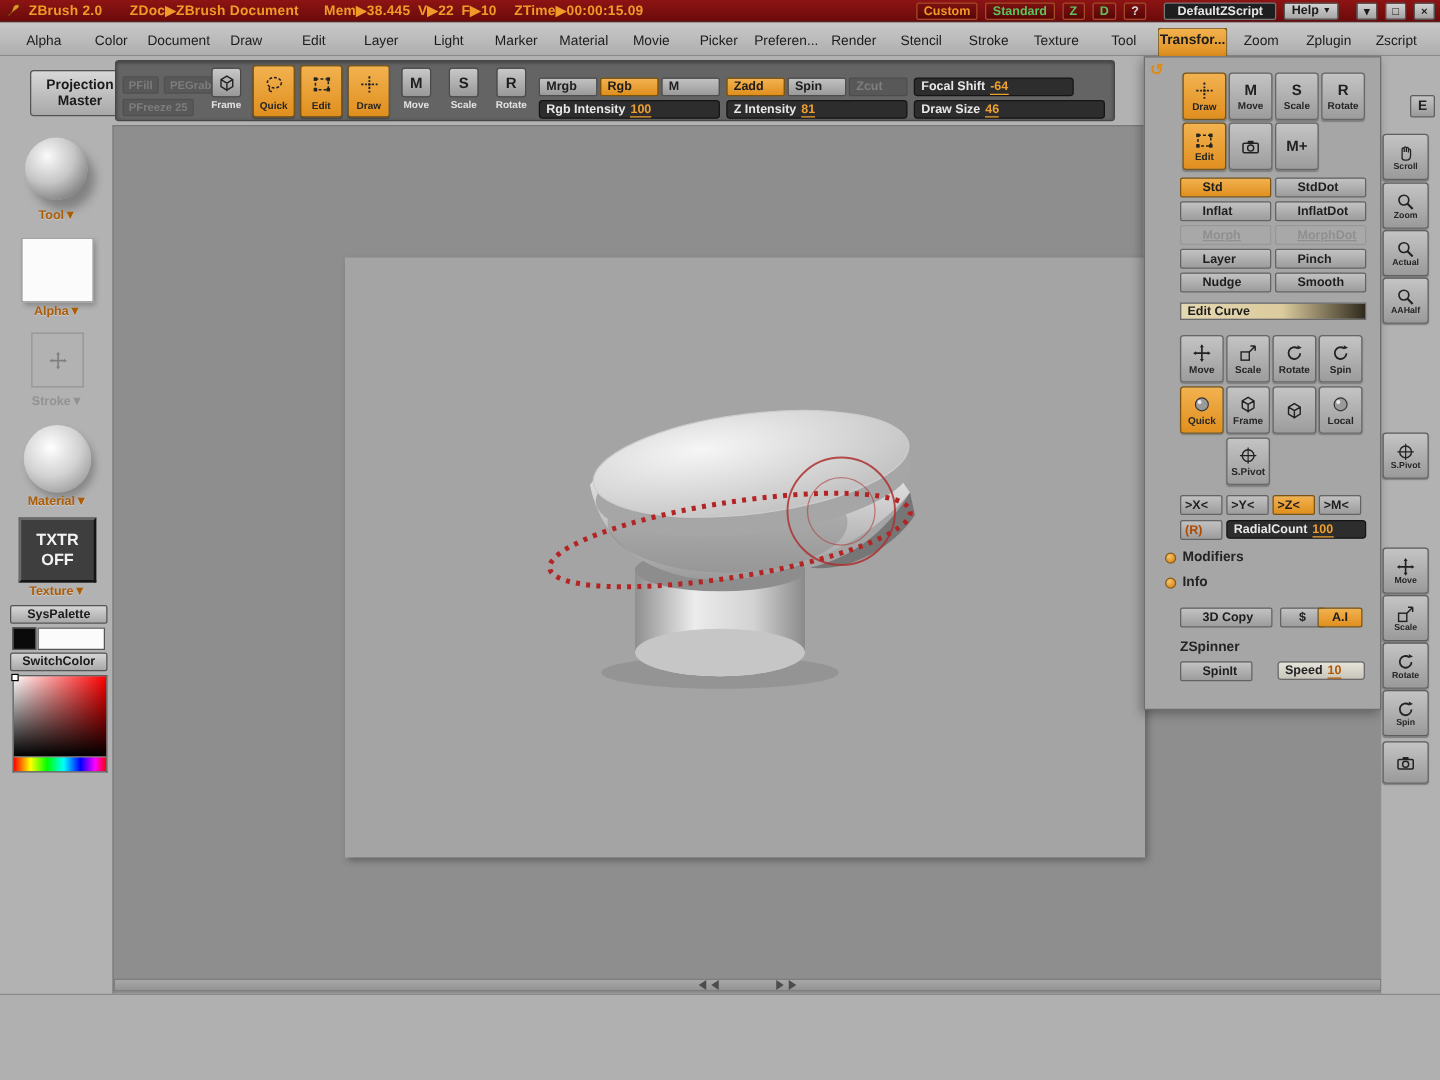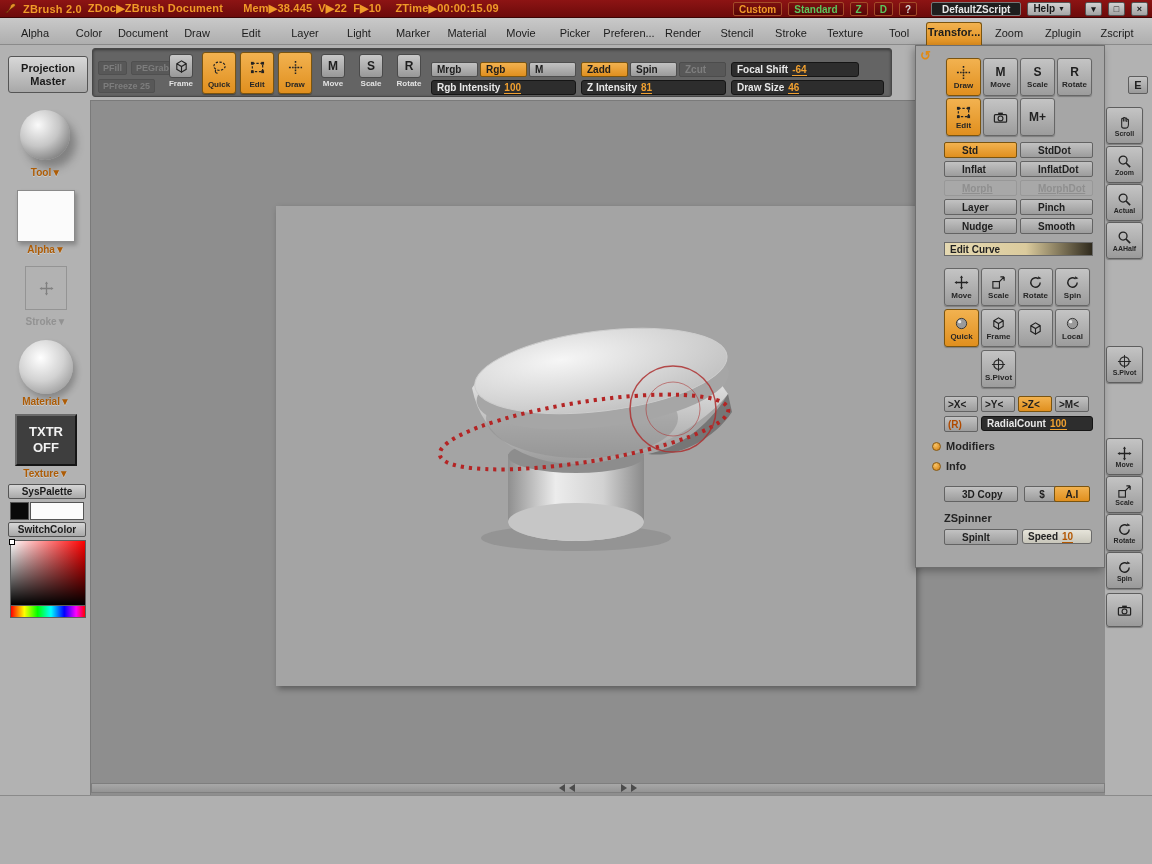--- a/index.html
+++ b/index.html
@@ -18,21 +18,21 @@
 .winbtn{width:17px;height:14px;line-height:12px;text-align:center;font-size:9px;font-weight:bold;color:#1a1a1a;background:linear-gradient(#d2d2d2,#a2a2a2);border:1px solid #555;border-radius:2px;}
 .spacer{flex:1;}
 
 
 .menubar{position:absolute;left:0;top:18px;width:1152px;height:27px;background:linear-gradient(#c9c9c9,#aeaeae);border-bottom:1px solid #8a8a8a;display:flex;align-items:flex-end;padding:0 8px;}
 .menu-item{flex:1;text-align:center;font-size:11px;color:#1c1c1c;padding:3px 0 5px;white-space:nowrap;cursor:default;}
 .menu-item.active{background:linear-gradient(#f2b250,#e08f1e);border:1px solid #7a5410;border-bottom:none;border-radius:3px 3px 0 0;font-weight:bold;padding-bottom:7px;margin-bottom:-1px;}
 
 
 .toolbarstrip{position:absolute;left:0;top:45px;width:1152px;height:55px;background:#b2b2b2;}
-.pmbtn{position:absolute;left:8px;top:11px;width:80px;height:37px;background:linear-gradient(#d8d8d8,#a8a8a8);border:1px solid #555;border-radius:3px;font-size:11px;font-weight:bold;color:#1a1a1a;text-align:center;display:flex;align-items:center;justify-content:center;line-height:1.15;}
+.pmbtn{position:absolute;left:24px;top:11px;width:80px;height:37px;background:linear-gradient(#d8d8d8,#a8a8a8);border:1px solid #555;border-radius:3px;font-size:11px;font-weight:bold;color:#1a1a1a;text-align:center;display:flex;align-items:center;justify-content:center;line-height:1.15;}
 .toolbar-inner{position:absolute;left:92px;top:3px;width:800px;height:49px;background:#646464;border:1px solid #474747;border-radius:3px;box-shadow:inset 0 1px 3px rgba(0,0,0,.45);}
 .dis{position:absolute;color:#7d7d7d;font-size:9px;font-weight:bold;background:#585858;border:1px solid #505050;border-radius:2px;padding:1px 4px;}
 .tcell{position:absolute;width:34px;height:44px;display:flex;flex-direction:column;align-items:center;gap:1px;padding-top:2px;}
 .tcell.ocell{height:42px;background:linear-gradient(#f2b250,#e08f1e);border:1px solid #7a5410;border-radius:3px;box-shadow:0 1px 1px rgba(0,0,0,.3);}
 .isq{width:24px;height:24px;display:flex;align-items:center;justify-content:center;background:linear-gradient(#c8c8c8,#989898);border:1px solid #4a4a4a;border-radius:3px;}
 .isq.oin{background:transparent;border:none;}
 .lsq{font-size:12px;font-weight:bold;color:#1e1e1e;}
 .cl{font-size:8px;font-weight:bold;white-space:nowrap;}
 .cl.light{color:#e2e2e2;}
 .cl.dark{color:#262626;}
@@ -151,21 +151,21 @@
 </defs>
 </svg>
 
 <div class="screen">
 
   <div class="titlebar">
     <svg width="13" height="13" viewBox="0 0 16 16">
         <path d="M2 13C5 12 7 9 8 5c.4-1.6 2-3 4-3 1.6 0 2.4 1.4 1.6 2.6C12 7 8 8 4 13z" fill="#e8922a" stroke="#5a2c04" stroke-width=".8"></path>
       </svg>
     <span class="tb-text">ZBrush 2.0</span>
-    <span class="tb-text" style="margin-left:0">ZDoc▶ZBrush Document</span>
+    <span class="tb-text" style="margin-left:16px">ZDoc▶ZBrush Document</span>
     <span class="tb-text" style="margin-left:14px">Mem▶38.445</span>
     <span class="tb-text">V▶22</span>
     <span class="tb-text">F▶10</span>
     <span class="tb-text" style="margin-left:8px">ZTime▶00:00:15.09</span>
     <span class="spacer"></span>
     <span class="tbb orange">Custom</span>
     <span class="tbb green">Standard</span>
     <span class="tbb green">Z</span>
     <span class="tbb green">D</span>
     <span class="tbb white">?</span>
@@ -498,21 +498,21 @@
     <div class="phead" style="left:16px;top:414px">
       <span class="bullet"></span>
       <span>Info</span>
     </div>
 
     <div class="tbtn" style="left:28px;top:440px;width:74px">3D Copy</div>
     <div class="tbtn" style="left:108px;top:440px;width:24px;justify-content:center">$</div>
     <div class="tbtn orange" style="left:138px;top:440px;width:34px;justify-content:center">A.I</div>
 
     <div class="plabel2" style="left:28px;top:466px">ZSpinner</div>
-    <div class="tbtn" style="left:28px;top:483px;width:74px">SpinIt</div>
+    <div class="tbtn" style="left:28px;top:483px;width:58px">SpinIt</div>
     <div class="slider light" style="left:106px;top:483px;width:70px">
       <span>Speed</span>
       <span class="val">10</span>
     </div>
   </div>
 
   <div class="ebtn">E</div>
   <div class="rcell" style="top:107px">
     <svg class="ic">
         <use href="#i-hand"></use>

